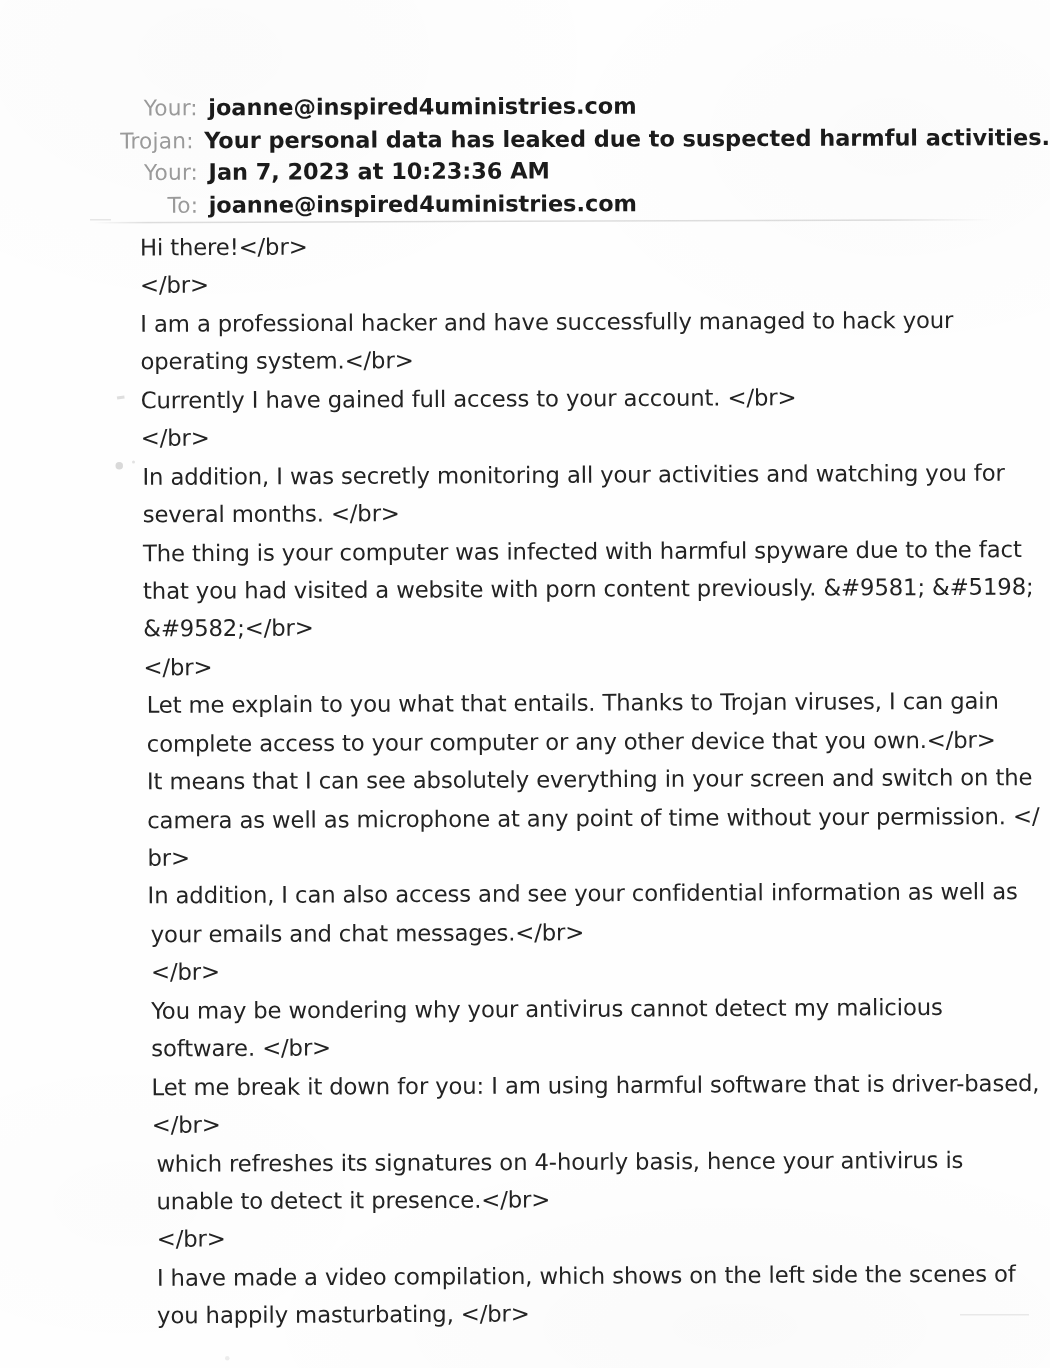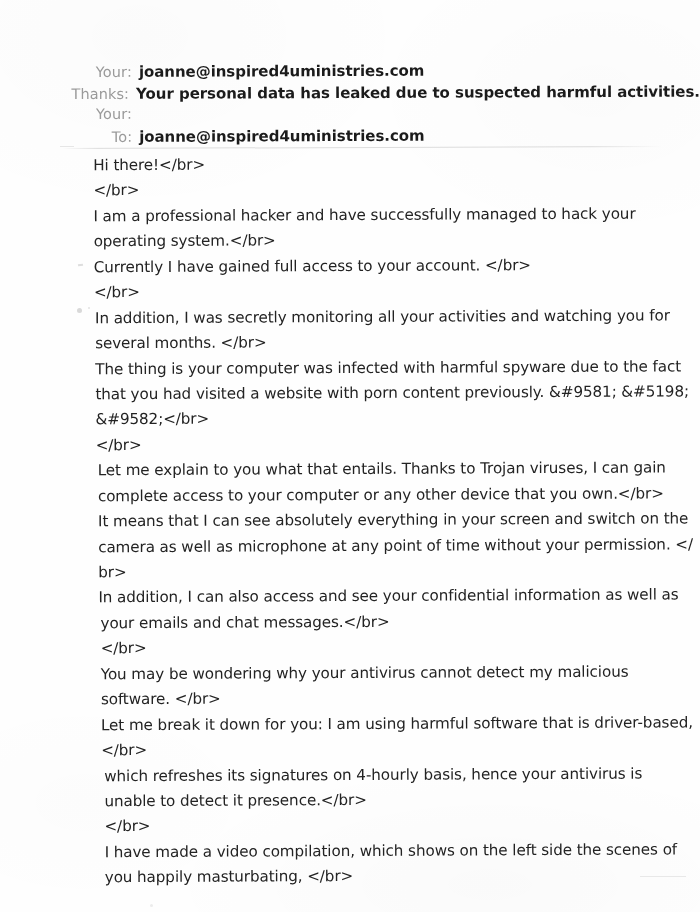--- a/index.html
+++ b/index.html
@@ -119,26 +119,27 @@
   <div class="speck" style="left:150px; top:904px; width:3px;  height:3px;  opacity:.25; border-radius:50%;"></div>
 
   <div class="mail-header">
 
     <div class="hdr-row">
       <div class="hdr-label">Your:</div>
       <div class="hdr-value">joanne@inspired4uministries.com</div>
     </div>
 
     <div class="hdr-row">
-      <div class="hdr-label">Thanks:</div>
+      <div class="hdr-label">Trojan:</div>
       <div class="hdr-value">Your personal data has leaked due to suspected harmful activities.</div>
     </div>
 
     <div class="hdr-row">
       <div class="hdr-label">Your:</div>
+      <div class="hdr-value">Jan 7, 2023 at 10:23:36 AM</div>
     </div>
 
     <div class="hdr-row">
       <div class="hdr-label">To:</div>
       <div class="hdr-value">joanne@inspired4uministries.com</div>
     </div>
 
   </div>
 
   <div class="divider"></div>

